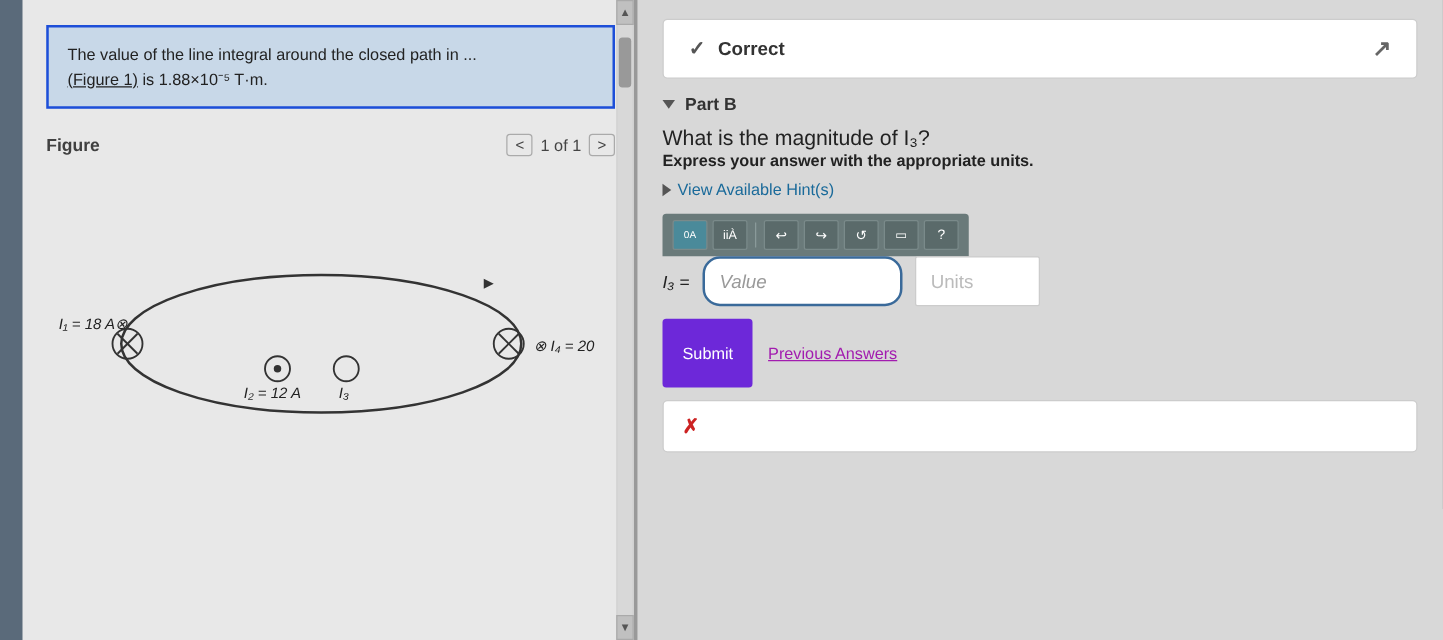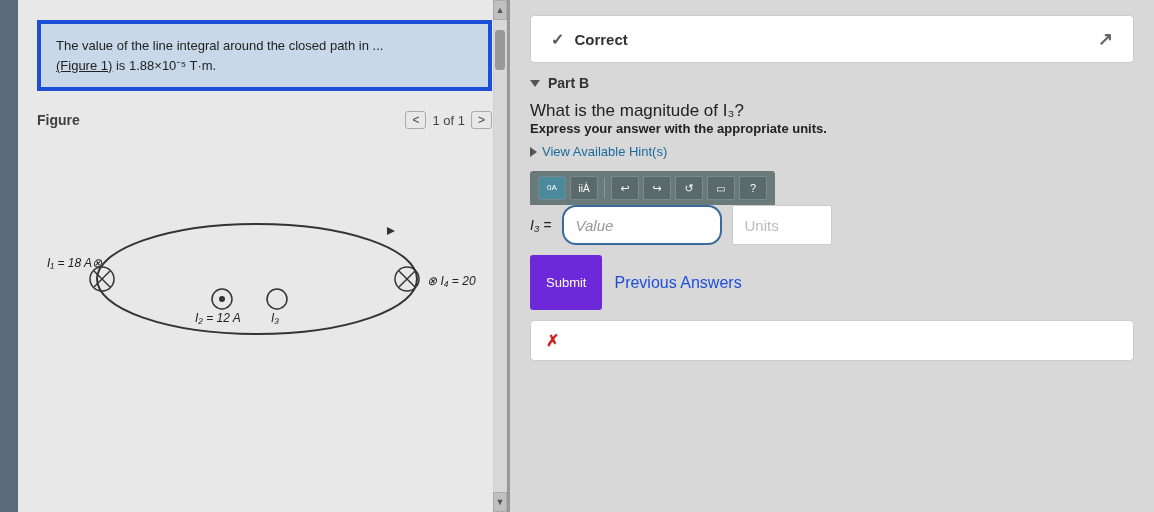--- a/index.html
+++ b/index.html
@@ -33,21 +33,21 @@
     }
 
     .left-content {
       margin-left: 22px;
       padding: 20px 15px;
       flex: 1;
     }
 
     .problem-text {
       background: #c8d8e8;
-      border: 4px solid #1d4ed8;
+      border: 2px solid #1d4ed8;
       padding: 12px 15px;
       font-size: 13px;
       color: #222;
       line-height: 1.5;
       margin-bottom: 20px;
     }
 
     .problem-text .underline {
       text-decoration: underline;
     }
@@ -318,22 +318,23 @@
       background: #6d28d9;
       color: white;
       border: none;
       border-radius: 3px;
       padding: 20px 16px;
       font-size: 13px;
       cursor: pointer;
     }
 
     .prev-answers-link {
-      font-size: 16px;
-      color: #1d4ed8;
+      font-size: 13px;
+      color: #a21caf;
+      text-decoration: underline;
       cursor: pointer;
     }
 
     
     .incorrect-banner {
       background: white;
       border: 1px solid #ccc;
       border-radius: 4px;
       padding: 10px 15px;
       display: flex;

